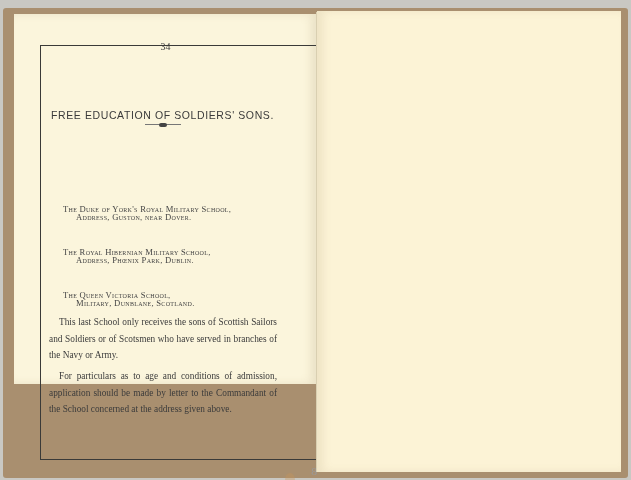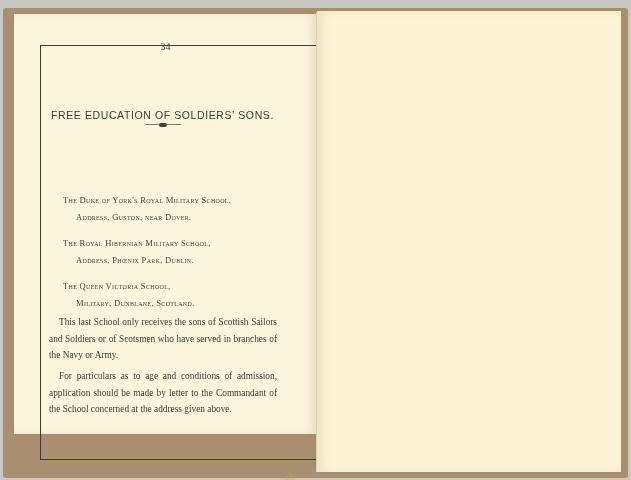--- a/index.html
+++ b/index.html
@@ -6,21 +6,21 @@
     body {
       width:631px; height:480px; overflow:hidden; position:relative;
       background:#c9c8c3;
       font-family:"Liberation Serif", "DejaVu Serif", serif;
     }
     .cover {
       position:absolute; left:3px; top:8px; width:625px; height:470px;
       background:#a98f6f; border-radius:3px;
     }
     .page-left {
-      position:absolute; left:14px; top:14px; width:303px; height:420px;
+      position:absolute; left:14px; top:14px; width:303px; height:370px;
       background:#fbf5dc;
       box-shadow: inset -6px 0 8px rgba(160,140,100,0.18);
     }
     .page-right {
       position:absolute; left:317px; top:11px; width:304px; height:461px;
       background:#fcf3d6;
       box-shadow: inset 6px 0 8px rgba(160,140,100,0.15);
     }
     .spine-line {
       position:absolute; left:316px; top:12px; width:1px; height:460px;
@@ -49,21 +49,21 @@
       background:#444; border-radius:2px;
     }
     .body-text {
       position:absolute; left:8px; width:228px;
       font-size:9.3px; line-height:16.5px; color:#3b3b3b;
       text-align:justify;
     }
     .para1 { top:100px; text-indent:10px; }
     .school {
       position:absolute; left:22px; font-size:8.6px; color:#444; letter-spacing:0.3px;
-      font-variant:small-caps; white-space:nowrap;
+      font-variant:small-caps; white-space:nowrap;margin-top:9px;
     }
     .addr {
       position:absolute; left:35px; font-size:8.6px; color:#444; letter-spacing:0.3px;
       font-variant:small-caps; white-space:nowrap;
     }
     .para2 { top:268px; text-indent:10px; }
     .para3 { top:322px; text-indent:10px; }
     .stain {
       position:absolute; left:244px; top:427px; width:10px; height:14px;
       border-radius:50%; background:rgba(200,150,90,0.35);

